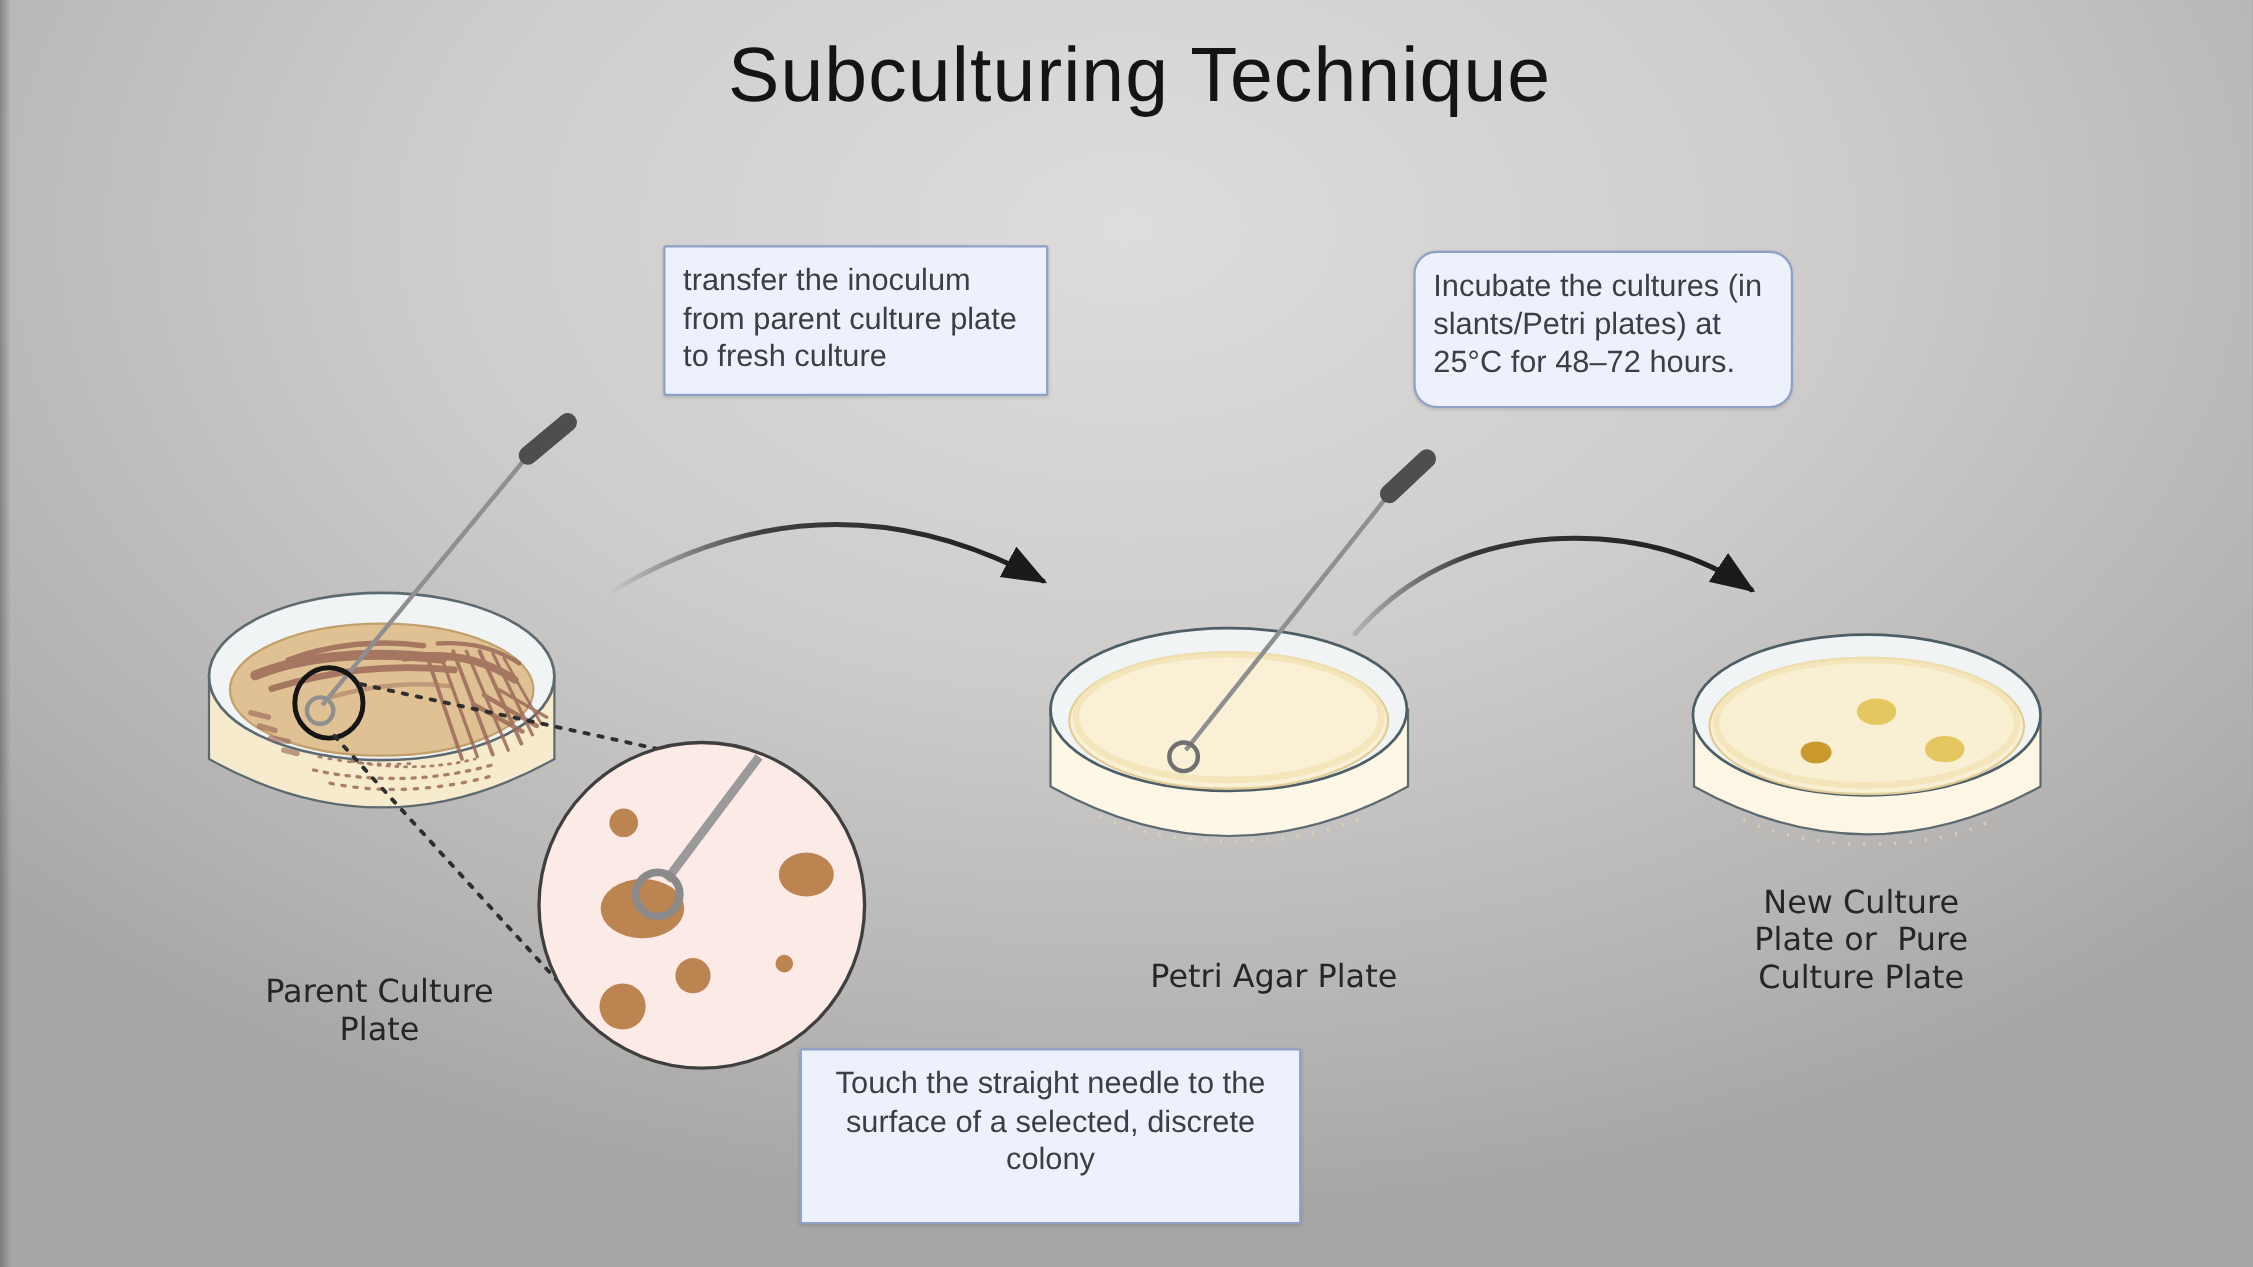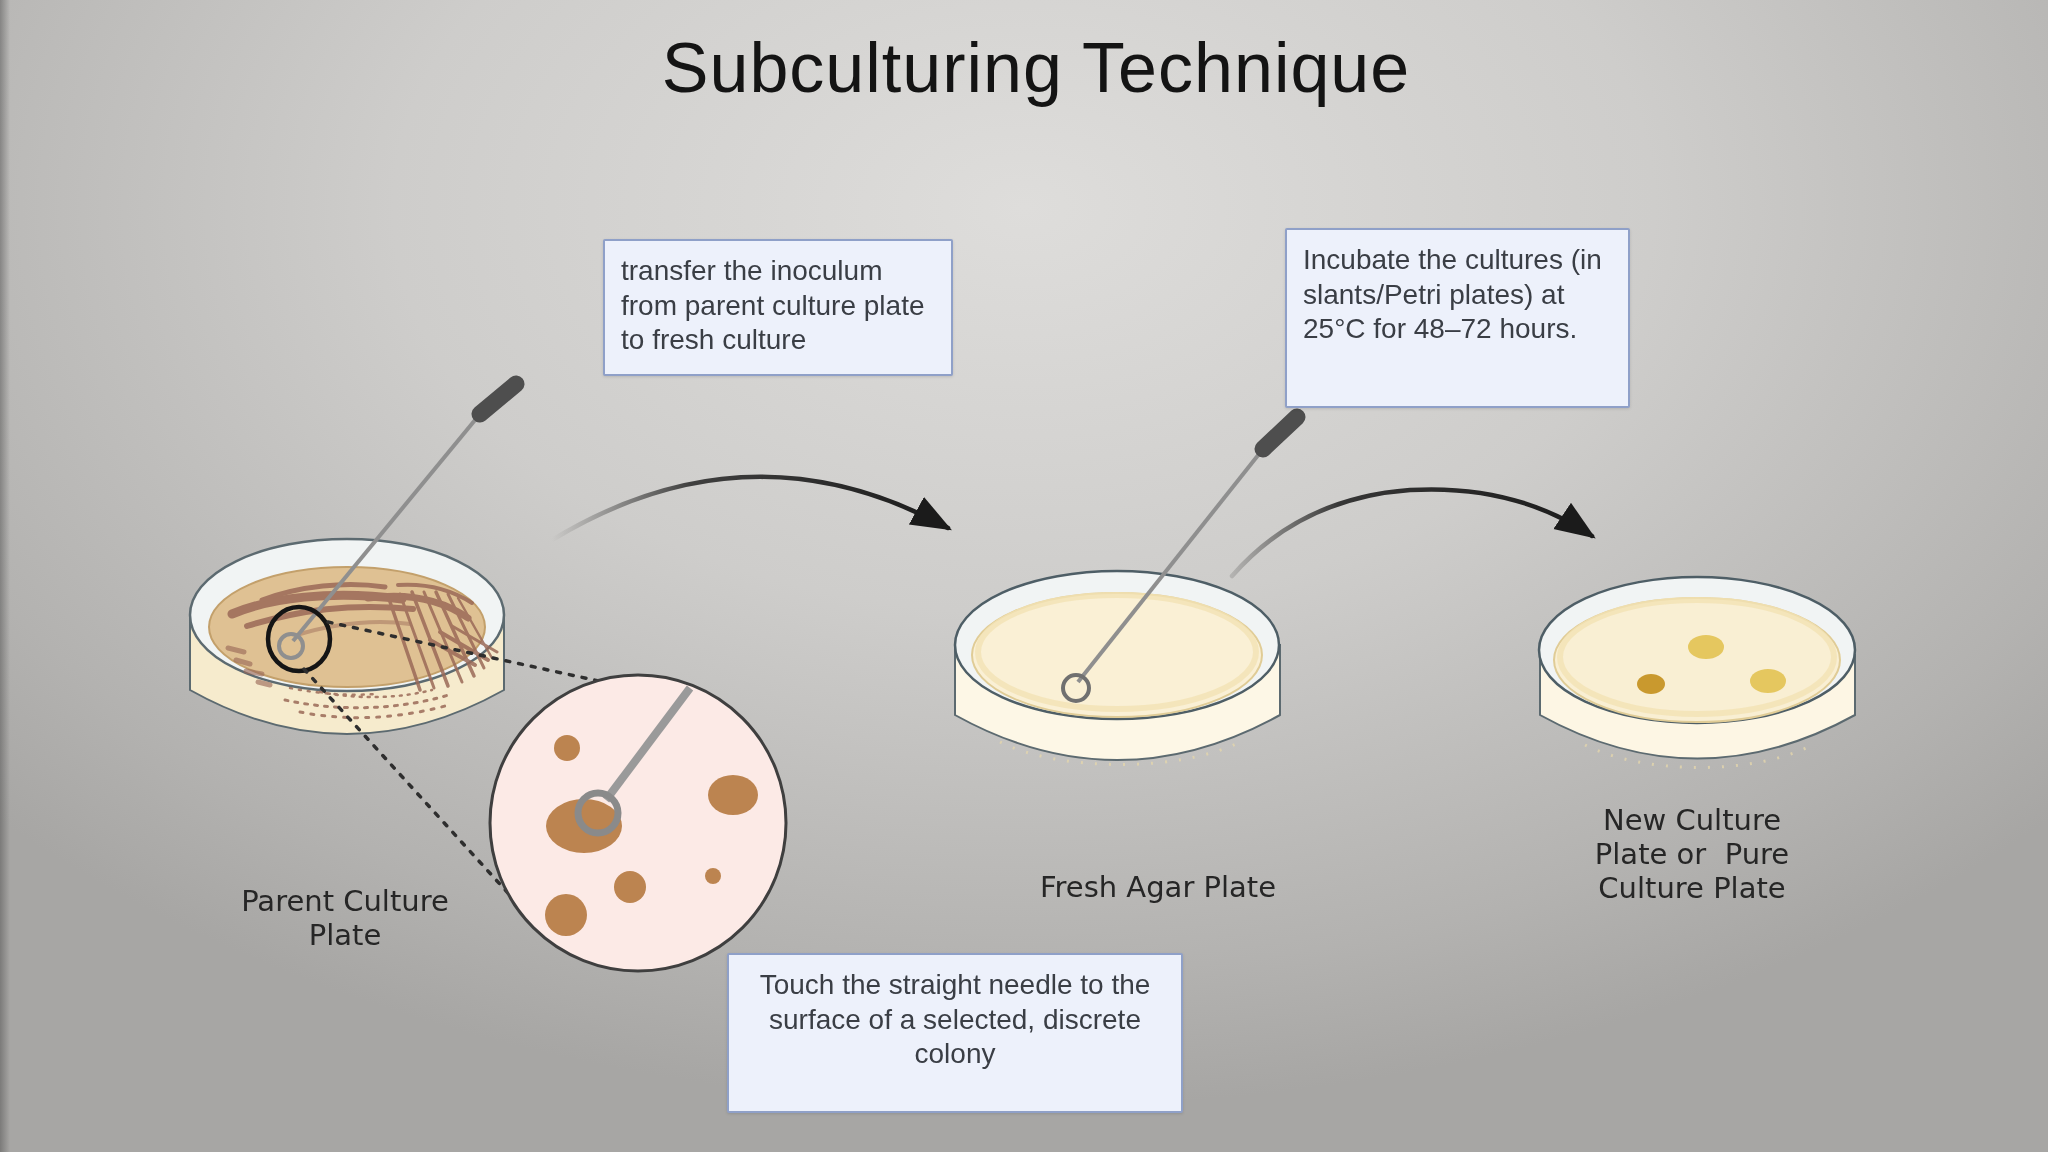--- a/index.html
+++ b/index.html
@@ -14,22 +14,22 @@
   .title{
     left:0;top:28px;width:2048px;text-align:center;
     font-size:70px;font-weight:400;color:#141414;letter-spacing:1px;padding-left:12px;
   }
   .callout{
     background:#edf1fb;border:2px solid #8fa0c8;border-radius:2px;
     color:#3a3e45;font-size:28px;line-height:1.24;padding:13px 16px;
     box-shadow:0 1px 3px rgba(0,0,0,.12);
     box-sizing:border-box;
   }
-  #callout-transfer{left:603px;top:223px;width:350px;height:137px;margin-top:16px;}
-  #callout-incubate{left:1285px;top:228px;width:345px;height:180px;}
+  #callout-transfer{left:603px;top:223px;width:350px;height:137px;}
+  #callout-incubate{left:1285px;top:228px;width:345px;height:143px;border-radius:21px;}
   #callout-touch{left:727px;top:953px;width:456px;height:160px;text-align:center;}
   .plate-label{
     color:#262626;text-align:center;font-family:"DejaVu Sans", sans-serif;
     font-size:29px;line-height:1.18;white-space:pre-wrap;font-weight:500;
   }
   #label-parent{left:235px;top:884px;width:220px;}
   #label-fresh{left:998px;top:870px;width:320px;}
   #label-new{left:1566px;top:803px;width:252px;}
   svg{display:block;}
 </style>
@@ -143,16 +143,16 @@
         <ellipse cx="1768" cy="681" rx="18" ry="12" fill="#e5c75f"></ellipse>
       </g>
     </g>
   </svg>
 
   <div class="abs callout" id="callout-transfer">transfer the inoculum from parent culture plate to fresh culture</div>
   <div class="abs callout" id="callout-incubate">Incubate the cultures (in slants/Petri plates) at 25°C for 48–72 hours.</div>
   <div class="abs callout" id="callout-touch">Touch the straight needle to the surface of a selected, discrete colony</div>
 
   <div class="abs plate-label" id="label-parent">Parent Culture Plate</div>
-  <div class="abs plate-label" id="label-fresh">Fresh Agar Plate</div>
+  <div class="abs plate-label" id="label-fresh">Petri Agar Plate</div>
   <div class="abs plate-label" id="label-new">New Culture Plate or  Pure Culture Plate</div>
 
 </div>
 
 </body></html>

